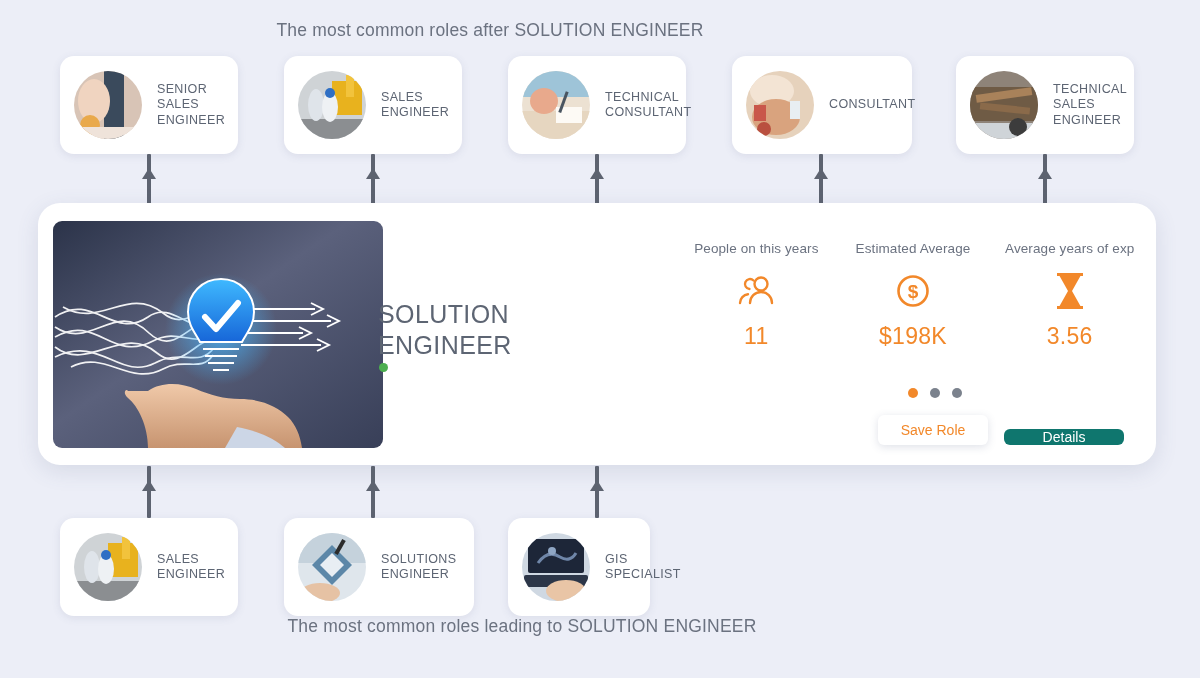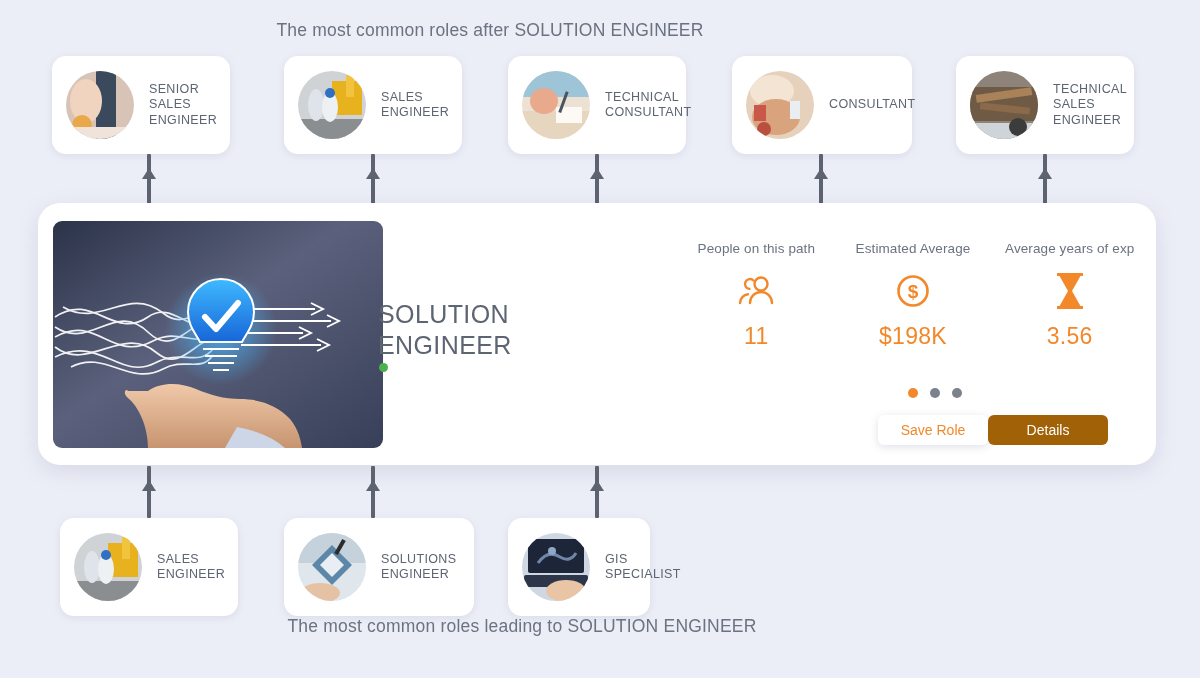--- a/index.html
+++ b/index.html
@@ -181,53 +181,54 @@
     cursor: pointer;
   }
   #dots .dot.active { background: #f2882a; }
 
   
   #actions {
     position: absolute;
     left: 840px;
     top: 212px;
     display: flex;
+    gap: 16px;
     align-items: flex-end;
   }
   #save-role-button {
     width: 110px;
     height: 30px;
     border: none;
     border-radius: 6px;
     background: #fff;
     box-shadow: 0 2px 8px rgba(80,90,130,.18);
     color: #f2882a;
     font-size: 14px;
     font-family: "Liberation Sans", sans-serif;
     cursor: pointer;
   }
   #details-button {
     width: 120px;
-    height: 30px;
+    height: 16px;
     border: none;
     border-radius: 6px;
-    background: #a16207;
+    background: #0f766e;
     color: #fff;
     font-size: 14px;
     font-family: "Liberation Sans", sans-serif;
     cursor: pointer;
   }
 </style>
 </head>
 <body>
 
 <div class="caption" id="caption-top">The most common roles after SOLUTION ENGINEER</div>
 
 <div class="row" id="row-top">
-    <div class="role-card" style="left: 52px; width: 178px;">
+    <div class="role-card" style="left: 60px; width: 178px;">
       <div class="thumb">
         <svg viewBox="0 0 68 68" xmlns="http://www.w3.org/2000/svg">
           <rect width="68" height="68" fill="#d8c4b6"></rect>
           <rect x="30" y="0" width="20" height="68" fill="#3a4a5c"></rect>
           <ellipse cx="20" cy="30" rx="16" ry="22" fill="#f0d4c0"></ellipse>
           <circle cx="16" cy="54" r="10" fill="#e9a94b"></circle>
           <rect x="0" y="56" width="68" height="12" fill="#efe3da"></rect>
         </svg>
       </div>
       <div class="role-label">SENIOR SALES
@@ -377,21 +378,21 @@
       <path d="M184 206 c22 4 38 12 48 21 l-60 0 z" fill="#ccd6e6"></path>
     </svg>
   </div>
 
   <div id="main-title">SOLUTION
 ENGINEER</div>
   <div id="status-dot"></div>
 
   <div id="stats">
       <div class="stat">
-        <div class="stat-label">People on this path</div>
+        <div class="stat-label">People on this years</div>
         <div class="stat-icon">
           <svg width="40" height="32" viewBox="0 0 40 32">
             <g fill="none" stroke="#f2882a" stroke-width="2.4" stroke-linecap="round">
               <circle cx="25" cy="9" r="6.5"></circle>
               <path d="M13.5 14 a5 5 0 1 1 4 -8.5"></path>
               <path d="M14 28 a11 11 0 0 1 22 0"></path>
               <path d="M4 28 a9 9 0 0 1 8 -8.8"></path>
             </g>
           </svg>
         </div>

